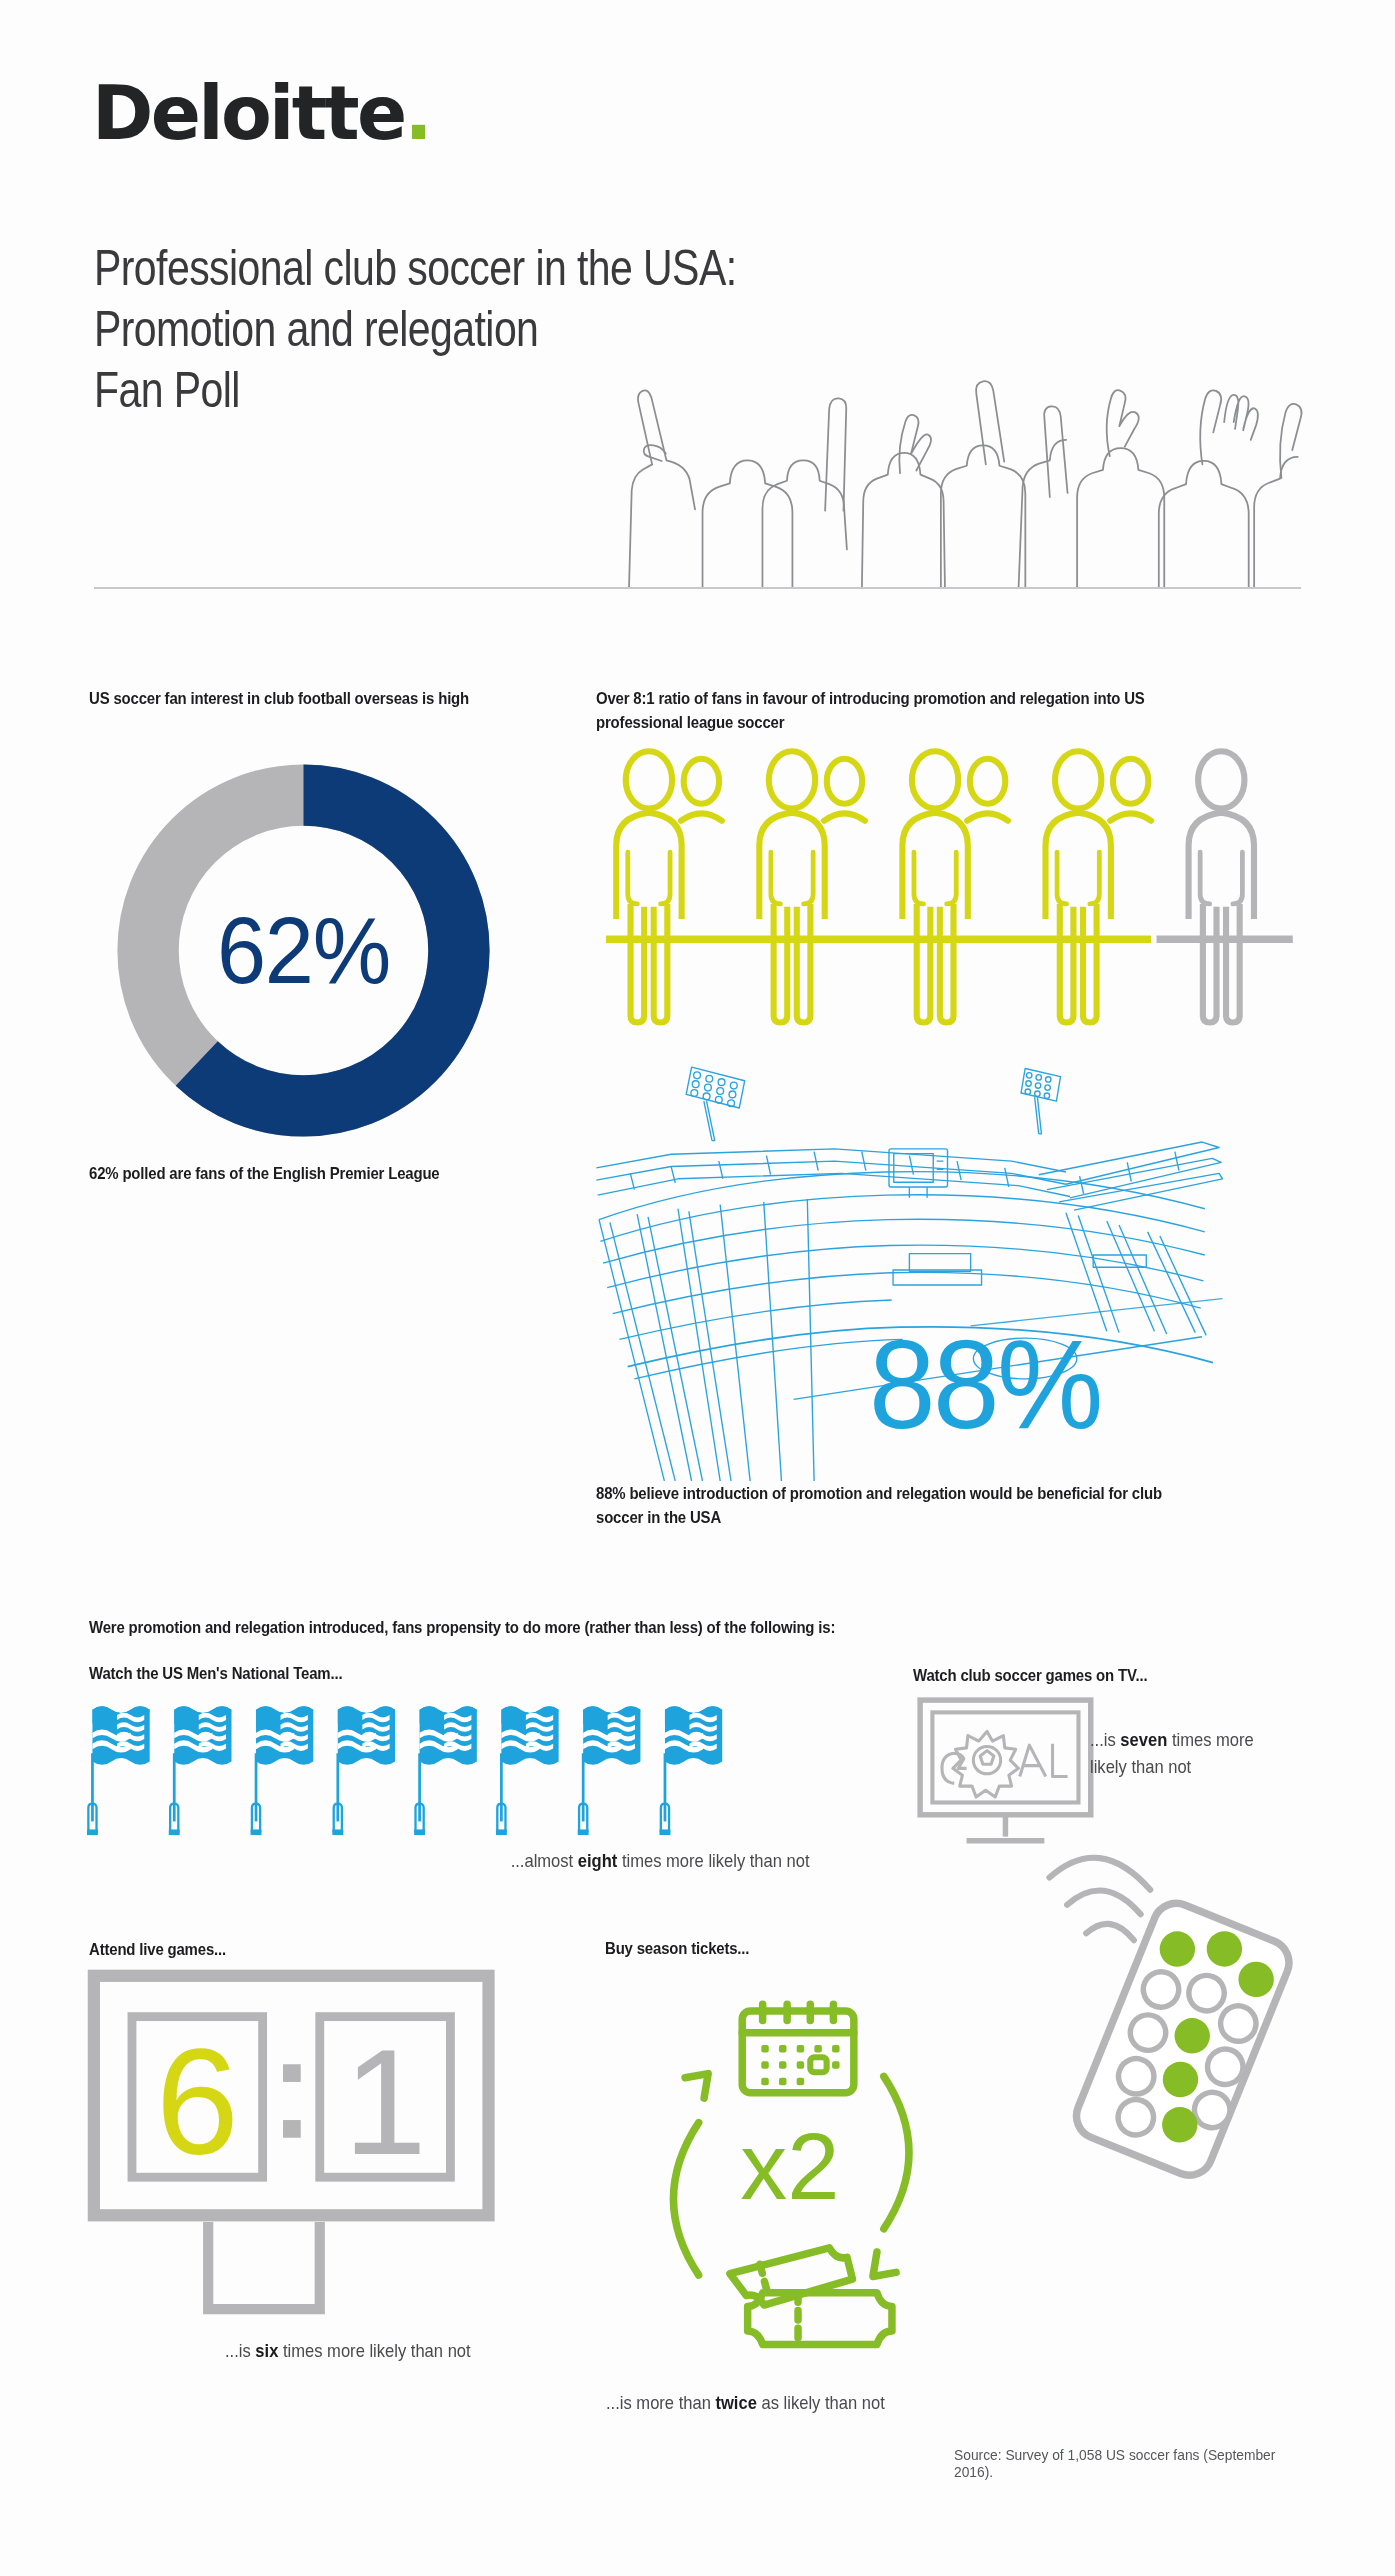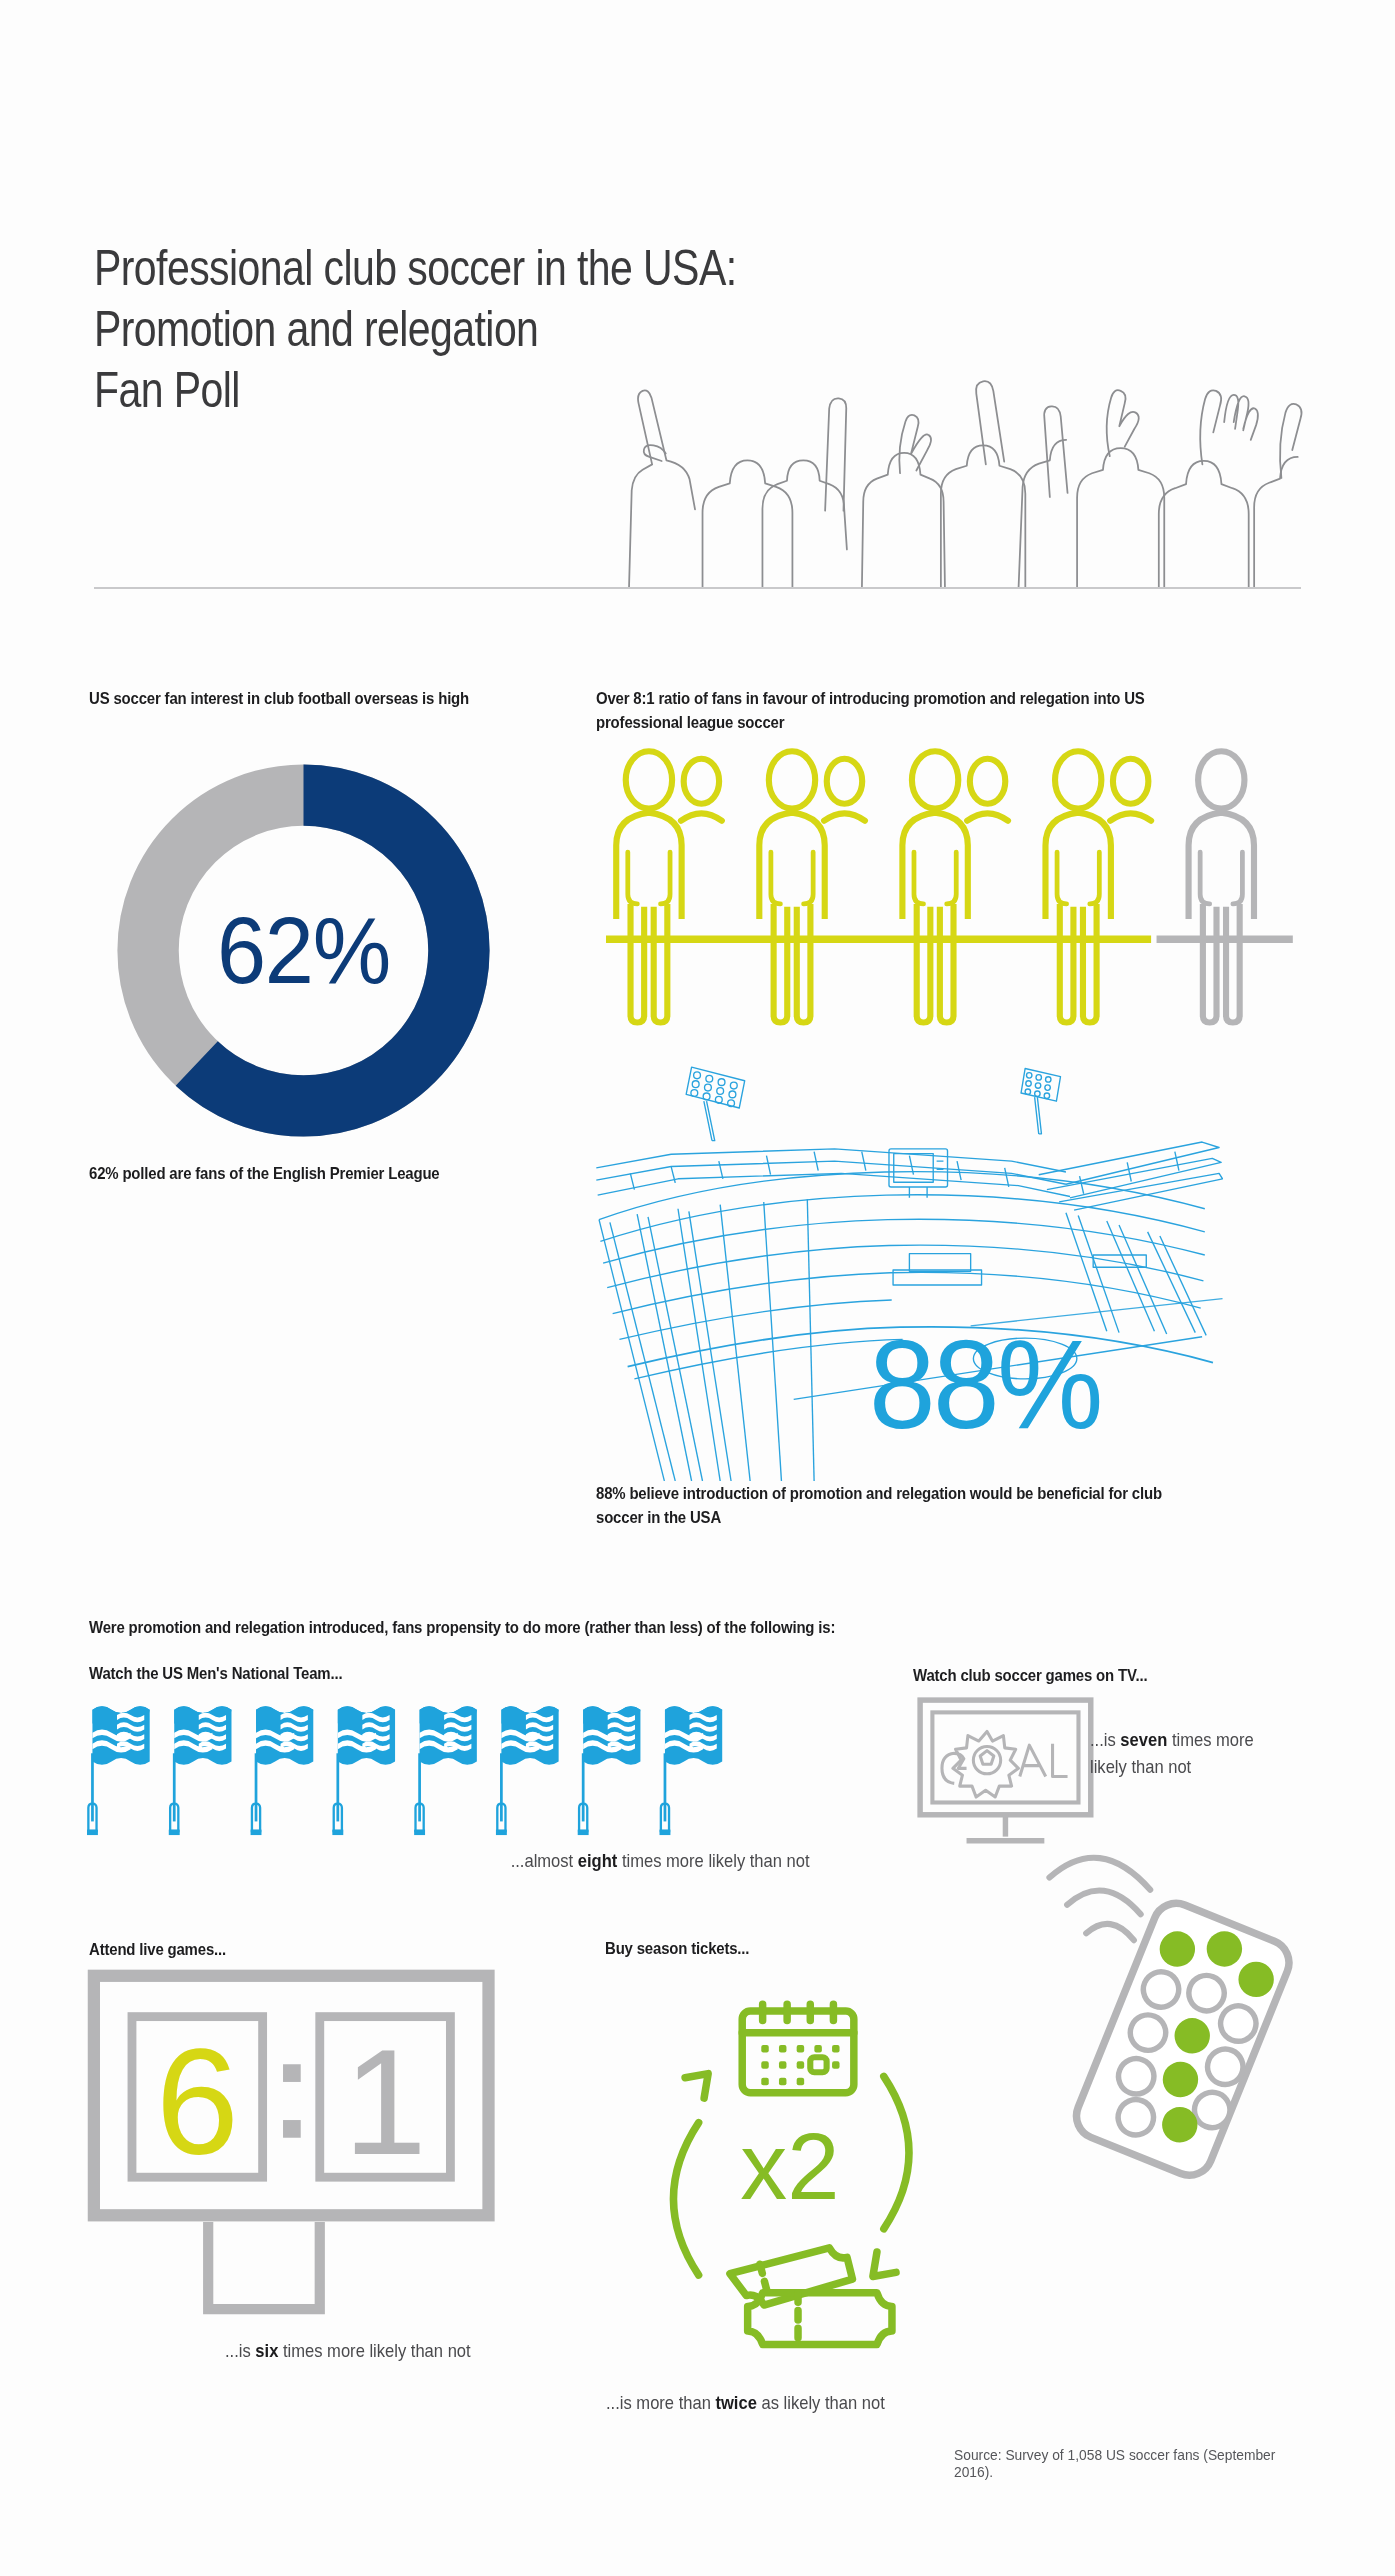--- a/index.html
+++ b/index.html
@@ -74,20 +74,21 @@
   .scoreboard{position:absolute;left:87px;top:1969px;width:422px;height:347px;}
 
   
   .cycle{position:absolute;left:591px;top:1962px;width:395px;height:422px;}
 </style>
 </head>
 <body>
 
 <div class="page">
 
+  <div class="logo"><span>Deloitte</span><span class="dot">.</span></div>
 
   <div class="title">
     <div>Professional club soccer in the USA:</div>
     <div>Promotion and relegation</div>
     <div>Fan Poll</div>
   </div>
 
   <svg class="crowd" viewBox="0 0 1040 395">
     <g fill="none" stroke="#8d8e91" stroke-width="2.6" stroke-linejoin="round" stroke-linecap="round">
       <path d="M42 395 L46 250 q2-22 16-30 l14-8 -20-90 q-3-14 6-18 q9-3 13 10 l22 92 q28 6 34 28 l8 44"></path>

